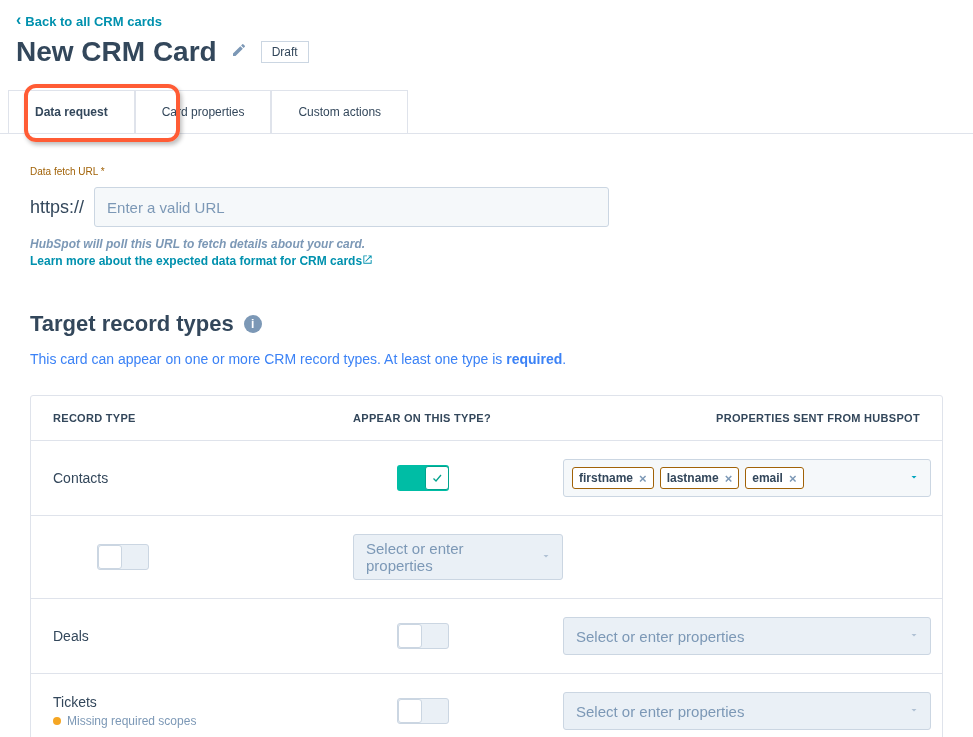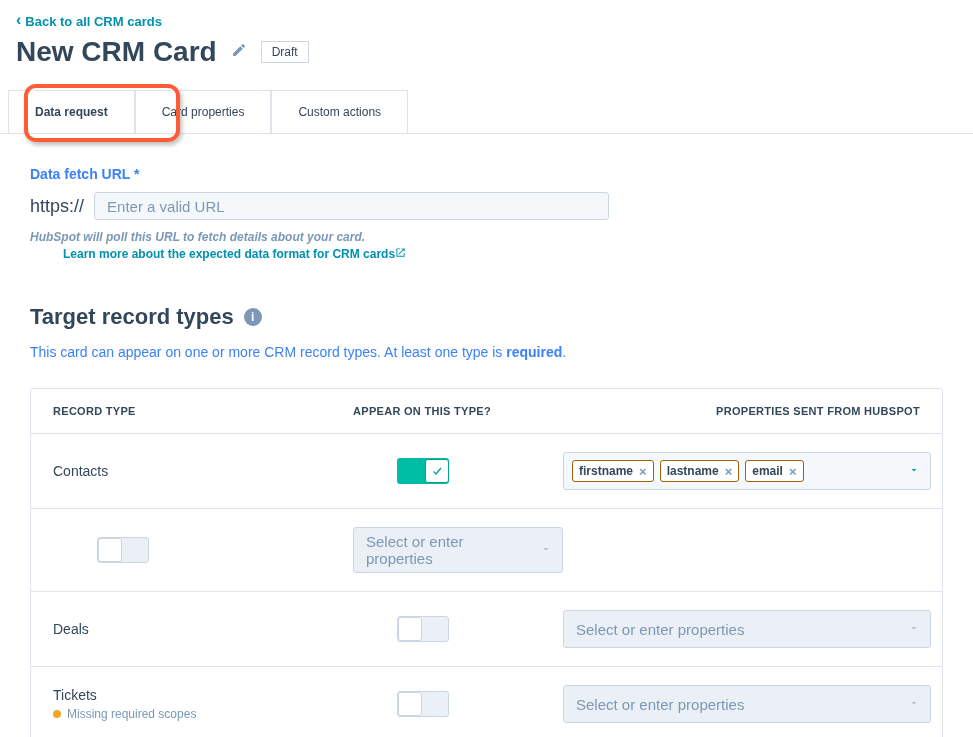--- a/index.html
+++ b/index.html
@@ -18,27 +18,27 @@
     .tab { padding: 14px 26px; font-size: 12px; color: #33475b; border: 1px solid transparent; border-bottom: none; background: #fff; cursor: pointer; position: relative; }
     .tab.inactive { border-left: 1px solid #dfe3eb; border-top: 1px solid #dfe3eb; border-right: 1px solid #dfe3eb; background: #fff; }
     .tab-sep { border-right: 1px solid #dfe3eb; }
     .tabs-inner { display: flex; margin-left: 8px; }
 
     .tabs-wrap { position: relative; }
     .highlight-box { position: absolute; left: 8px; top: -6px; width: 156px; height: 58px; border: 4px solid #ff5c35; border-radius: 12px; box-shadow: 2px 3px 4px rgba(0,0,0,0.25); pointer-events: none; }
 
     .content { padding-top: 32px; padding-left: 14px; }
 
-    .field-label { font-size: 14px; font-weight: 700; color: #3b82f6; margin-bottom: 10px; }
+    .field-label { font-size: 10px; font-weight: 400; color: #a16207; margin-bottom: 10px; }
     .url-row { display: flex; align-items: center; gap: 10px; }
     .protocol { font-size: 18px; color: #33475b; }
-    .url-input { flex: 0 0 515px; height: 28px; border: 1px solid #cbd6e2; border-radius: 3px; padding: 4px 12px; font-size: 15px; color: #33475b; background: #f5f8fa; }
+    .url-input { flex: 0 0 515px; height: 40px; border: 1px solid #cbd6e2; border-radius: 3px; padding: 4px 12px; font-size: 15px; color: #33475b; background: #f5f8fa; }
     .url-input::placeholder { color: #7c98b6; }
     .help-text { font-size: 12px; color: #7c98b6; font-weight: 600; margin-top: 10px; font-style: italic; }
-    .learn-link { font-size: 12px; color: #0091ae; font-weight: 600; display: inline-flex; align-items: flex-start; gap: 0; margin-top: 2px; margin-left: 33px; }
+    .learn-link { font-size: 12px; color: #0091ae; font-weight: 600; display: inline-flex; align-items: flex-start; gap: 0; margin-top: 2px; }
     .ext-icon svg { width: 11px; height: 11px; fill: #0091ae; }
 
     .section-heading { display: flex; align-items: center; gap: 10px; font-size: 22px; font-weight: 700; margin-top: 42px; }
     .info-icon { width: 18px; height: 18px; border-radius: 50%; background: #7c98b6; color: #fff; display: inline-flex; align-items: center; justify-content: center; font-size: 12px; font-weight: 700; font-style: normal; }
     .section-desc { font-size: 14px; color: #3b82f6; margin-top: 14px; }
     .section-desc strong { font-weight: 700; }
 
     .rt-table { border: 1px solid #dfe3eb; border-radius: 3px; margin-top: 28px; margin-right: 14px; }
     .rt-header, .rt-row { display: grid; grid-template-columns: 300px 210px 1fr; align-items: center; padding: 18px 22px; }
     .rt-header { padding-top: 16px; padding-bottom: 16px; }

